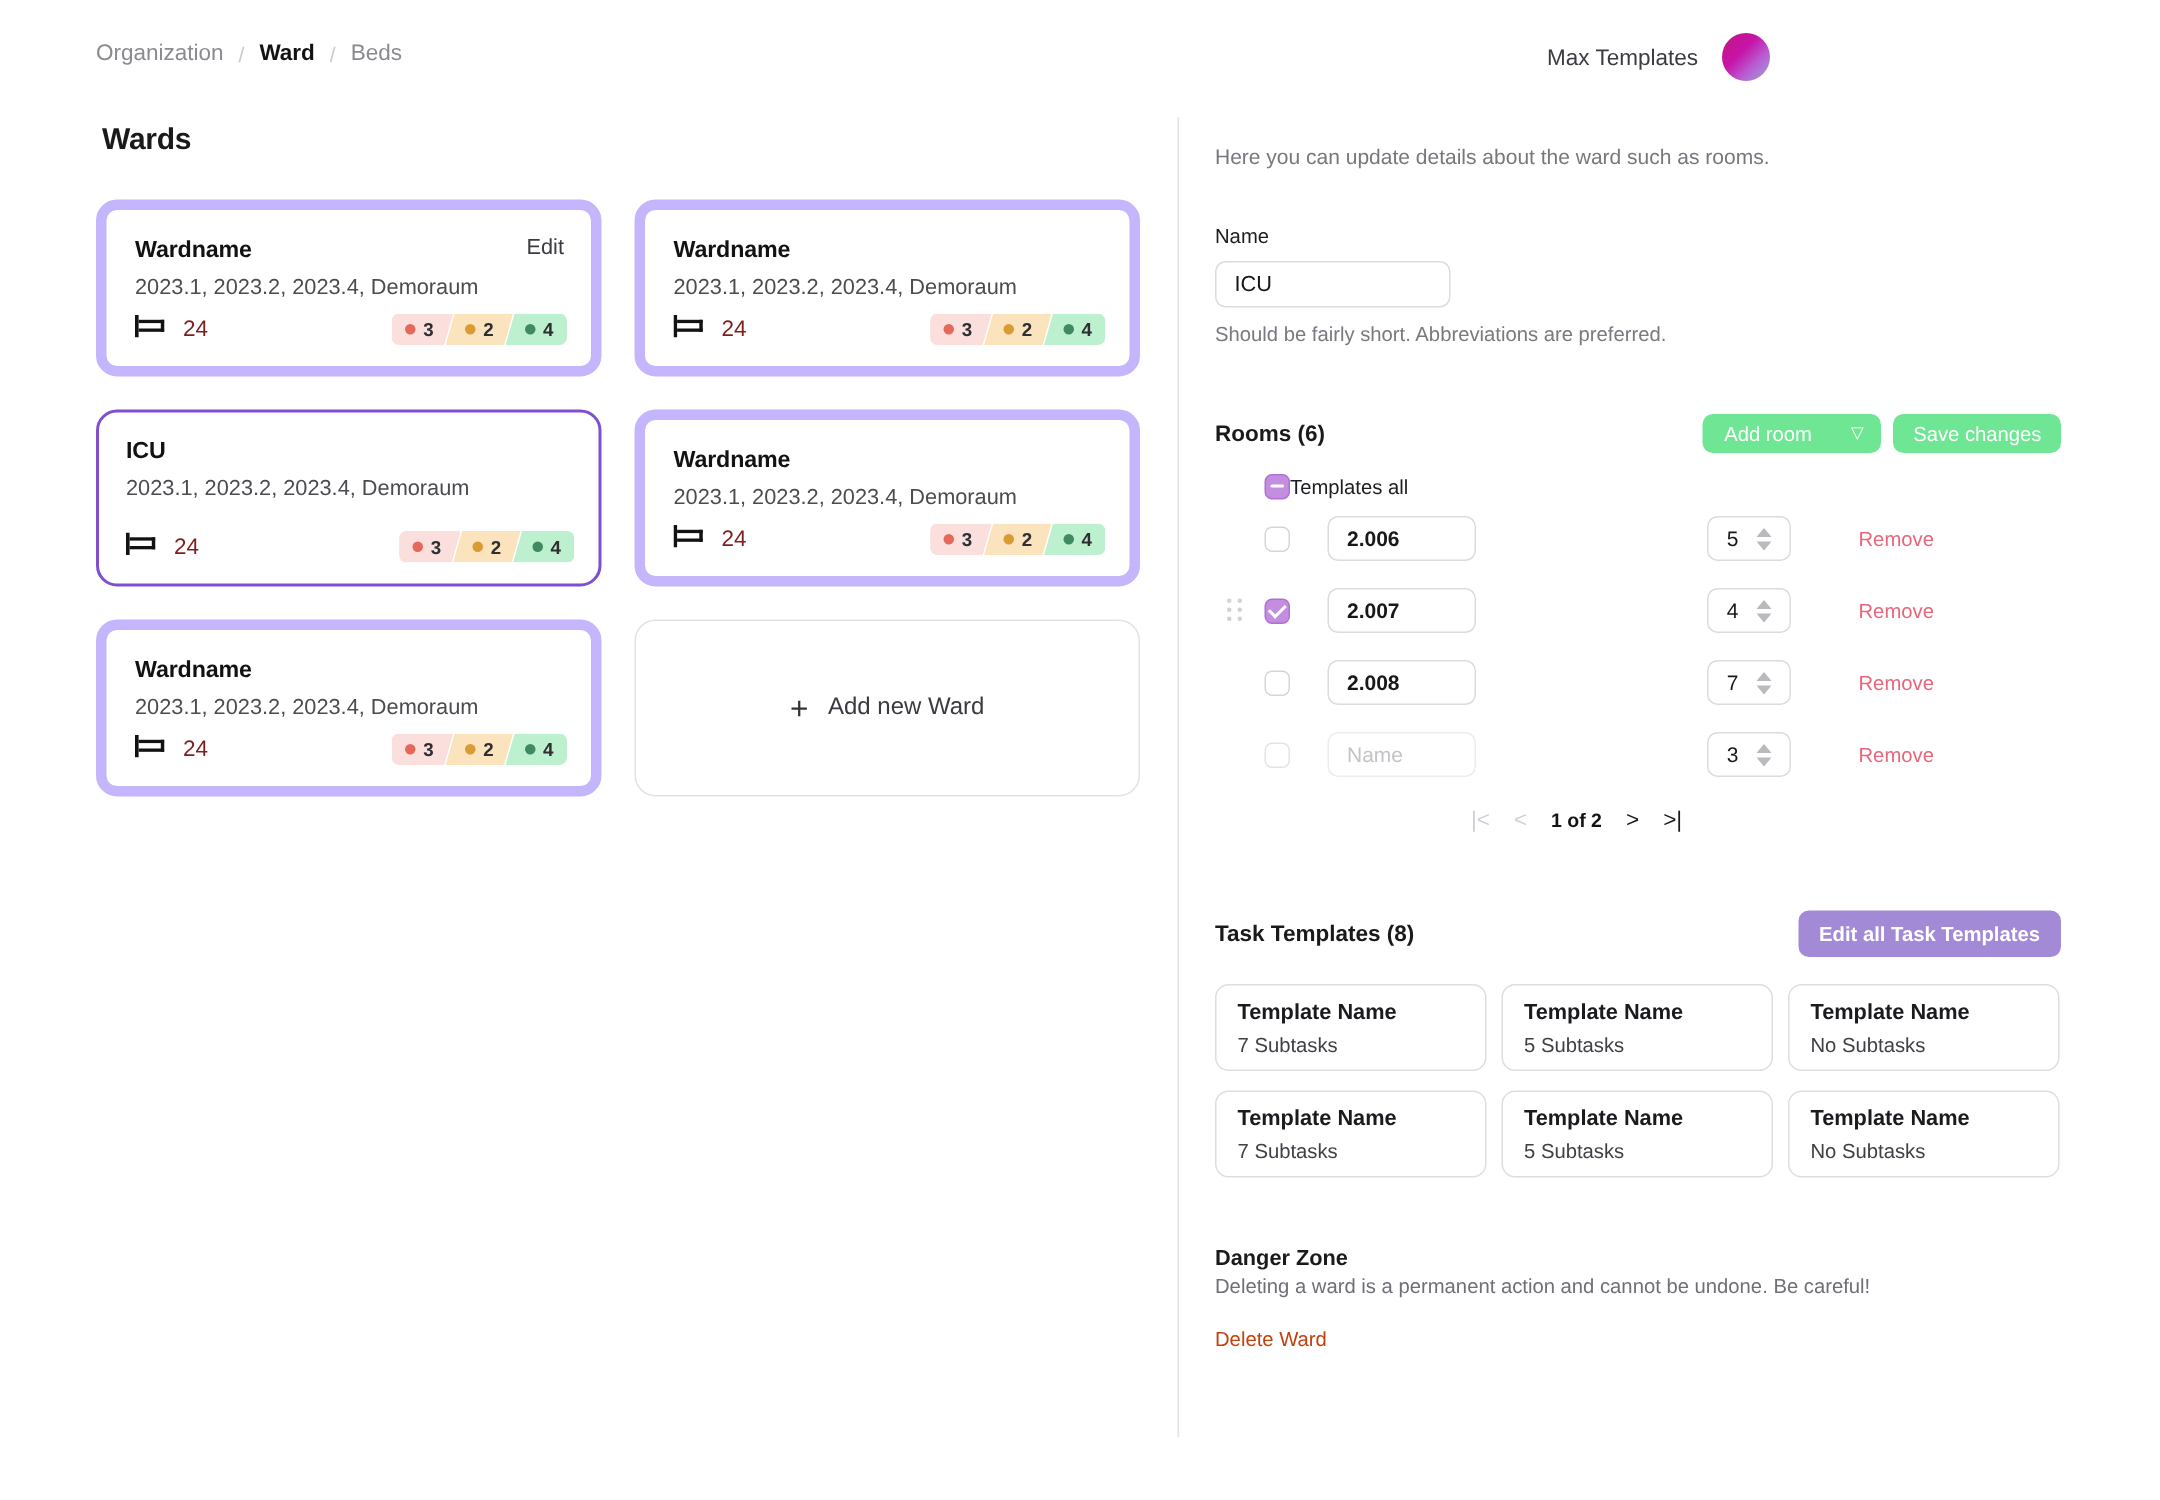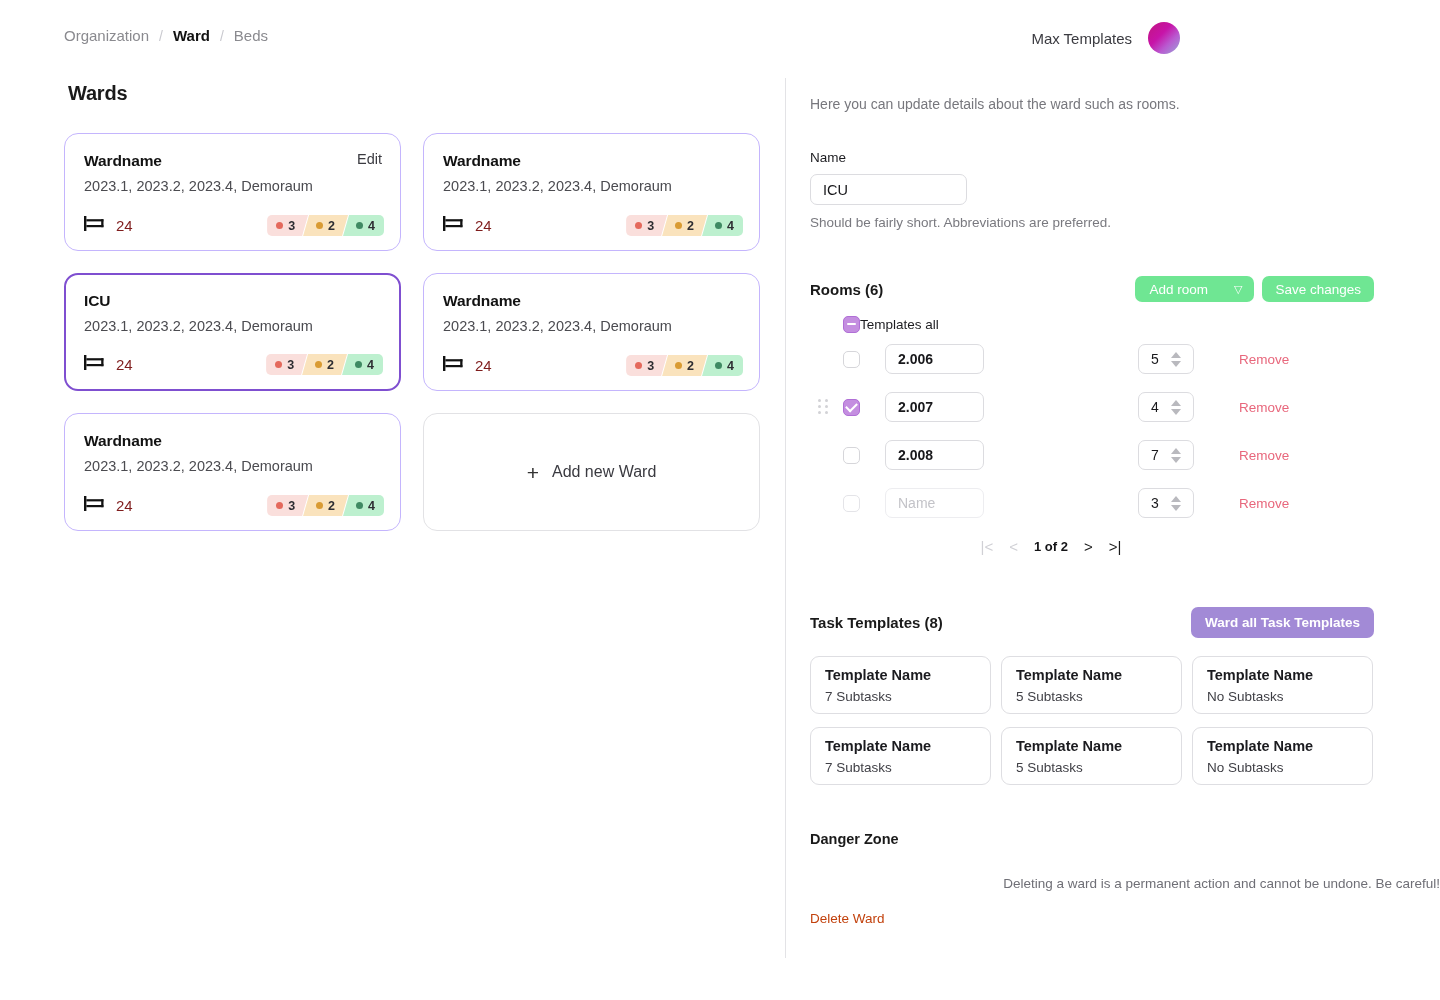--- a/index.html
+++ b/index.html
@@ -51,21 +51,21 @@
   .ward-grid {
     margin: 28px 0 0 64px;
     display: grid;
     grid-template-columns: 337px 337px;
     gap: 22px 22px;
     width: 700px;
   }
   .ward-card {
     position: relative;
     height: 118px;
-    border: 1px solid #c4b5fd;
+    border: 7px solid #c4b5fd;
     border-radius: 14px;
     background: #fff;
     padding: 18px 18px 0 19px;
   }
   .ward-card.selected {
     border: 2px solid #7f4fd0;
     padding: 17px 17px 0 18px;
   }
   .ward-name {
     font-size: 15.5px; font-weight: 700; color: #121212;
@@ -255,21 +255,21 @@
     height: 58px;
     border: 1px solid #dedee2; border-radius: 9px;
     background: #fff;
     padding: 10px 0 0 14px;
   }
   .tpl-name { font-size: 14.5px; font-weight: 700; color: #1b1b1f; }
   .tpl-sub { margin-top: 6px; font-size: 13.5px; color: #3f3f45; }
 
   
   .dz-title { margin-top: 46px; font-size: 14.5px; font-weight: 700; }
-  .dz-text { margin-top: 28px; font-size: 13.5px; color: #6f6f76; line-height: 1.4; text-align: right; }
+  .dz-text { margin-top: 2px; font-size: 13.5px; color: #6f6f76; line-height: 1.4; }
   .dz-link { margin-top: 17px; font-size: 13.5px; color: #c2410c; cursor: pointer; display: inline-block; }
 </style>
 </head>
 <body>
 
 <div class="topbar">
   <div class="breadcrumb">
     <span class="crumb">Organization</span>
     <span class="crumb-sep">/</span>
     <span class="crumb active">Ward</span>
@@ -554,21 +554,21 @@
       <span class="pg-btn disabled">|&lt;</span>
       <span class="pg-btn disabled">&lt;</span>
       <span class="pg-label">1 of 2</span>
       <span class="pg-btn">&gt;</span>
       <span class="pg-btn">&gt;|</span>
     </div>
 
     
     <div class="tpl-head">
       <span class="tpl-title">Task Templates (8)</span>
-      <button class="btn-purple">Ward all Task Templates</button>
+      <button class="btn-purple">Edit all Task Templates</button>
     </div>
 
     <div class="tpl-grid">
       <div class="tpl-card">
         <div class="tpl-name">Template Name</div>
         <div class="tpl-sub">7 Subtasks</div>
       </div>
       <div class="tpl-card">
         <div class="tpl-name">Template Name</div>
         <div class="tpl-sub">5 Subtasks</div>

